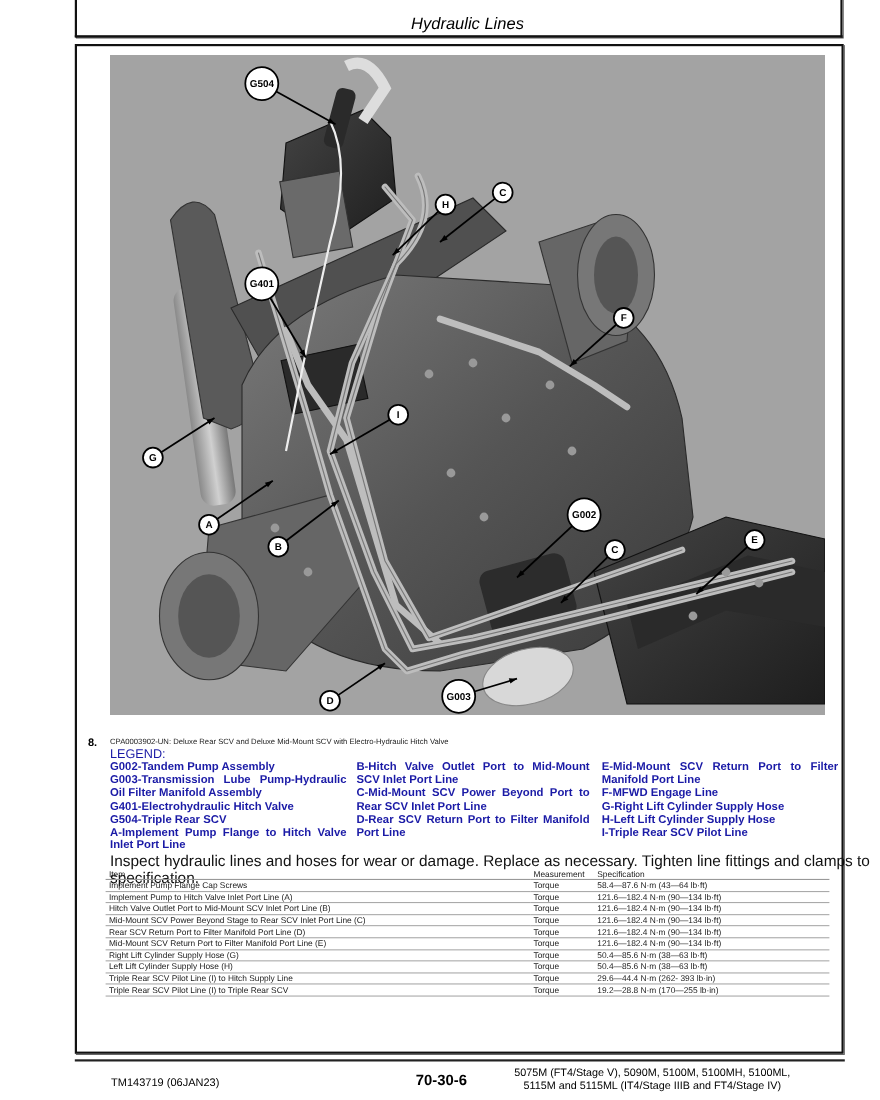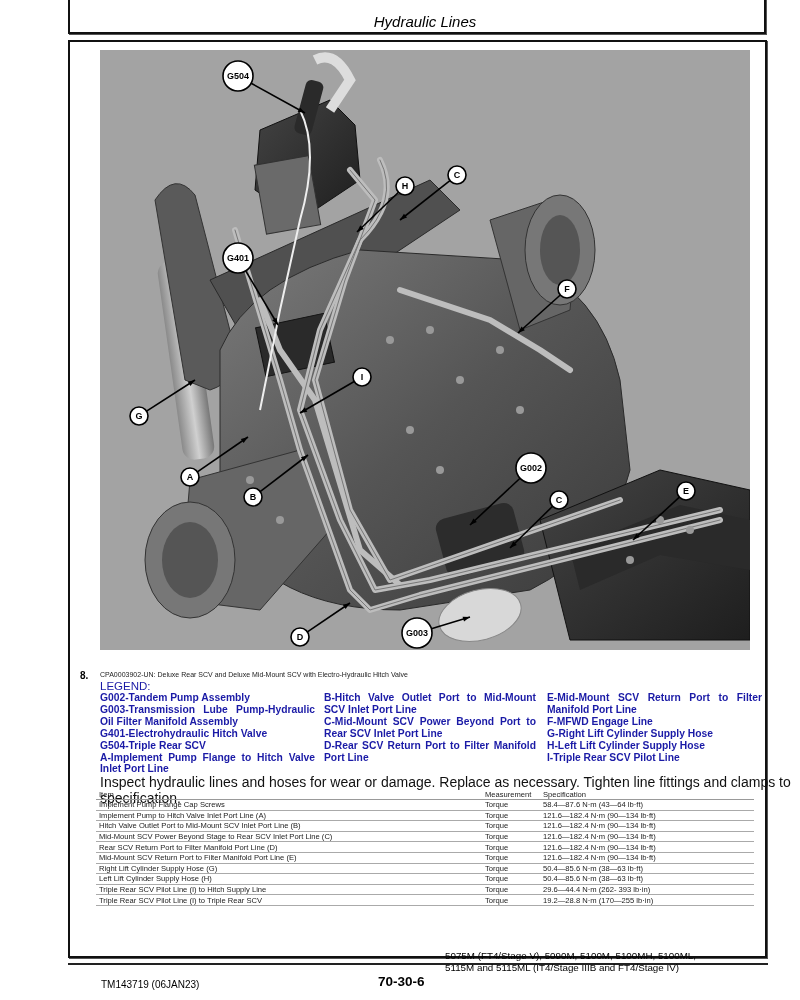--- a/index.html
+++ b/index.html
@@ -20,21 +20,21 @@
   .legend .entry { display:block; text-align:justify; text-align-last:left; }
   .inspect { position:absolute; left:100px; top:774px; font-size:14px; color:#111; }
   table.spec { position:absolute; left:96px; top:790px; width:658px; border-collapse:collapse; font-size:7.6px; color:#222; }
   table.spec th { font-weight:normal; text-align:left; padding:0 0 0 3px; height:9px; border-bottom:1px solid #999; }
   table.spec td { padding:0 0 0 3px; height:9.6px; border-bottom:1px solid #aaa; white-space:nowrap; }
   table.spec .c1 { width:383px; }
   table.spec .c2 { width:55px; }
   .footer-rule { position:absolute; left:68px; top:963px; width:700px; height:2px; background:#222; }
   .footer-left { position:absolute; left:101px; top:979px; font-size:10px; }
   .footer-center { position:absolute; left:378px; top:974px; font-size:13.5px; font-weight:bold; }
-  .footer-right { position:absolute; left:445px; top:950px; width:296px; font-size:9.8px; text-align:left; line-height:12px; }
+  .footer-right { position:absolute; left:445px; top:970px; width:296px; font-size:9.8px; text-align:center; line-height:12px; }
   .callout-circle { fill:#fff; stroke:#000; stroke-width:1.6; }
   .callout-text { font-family:"Liberation Sans", sans-serif; font-weight:bold; font-size:9px; text-anchor:middle; dominant-baseline:central; fill:#000; }
   .leader { stroke:#000; stroke-width:1.6; }
 </style>
 </head>
 <body>
 
 <div class="header-box">
   <div class="header-title">Hydraulic Lines</div>
 </div>

